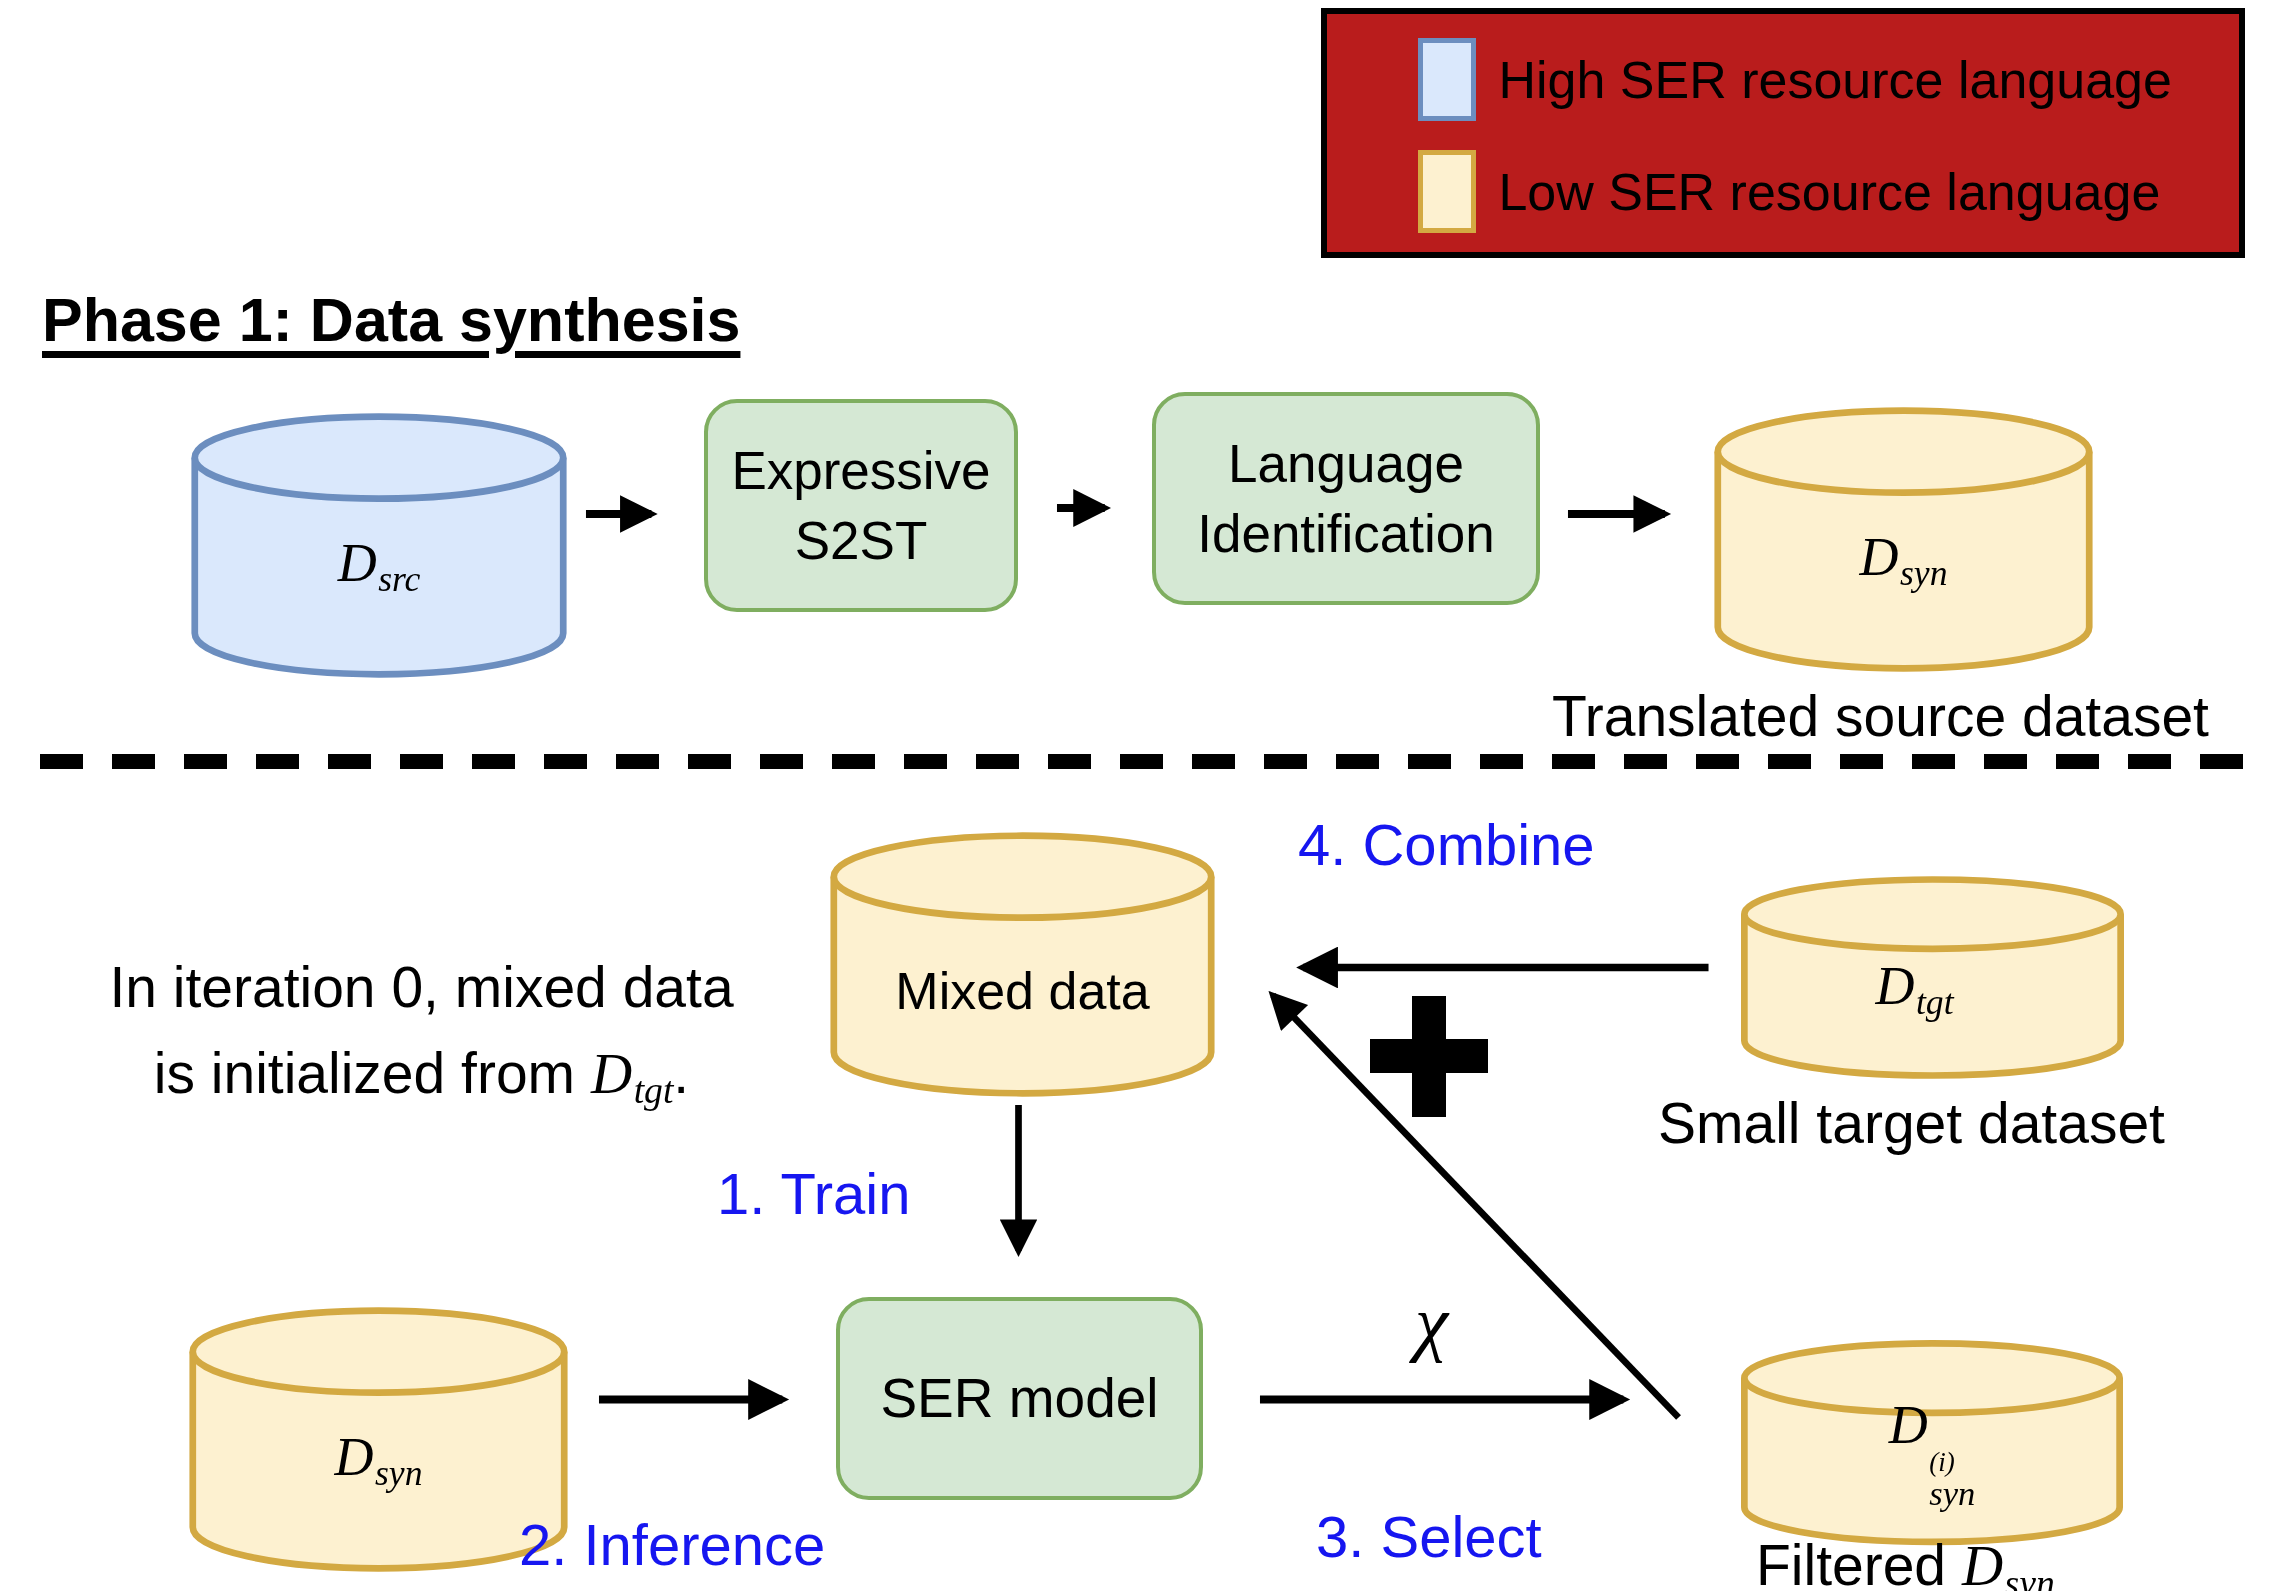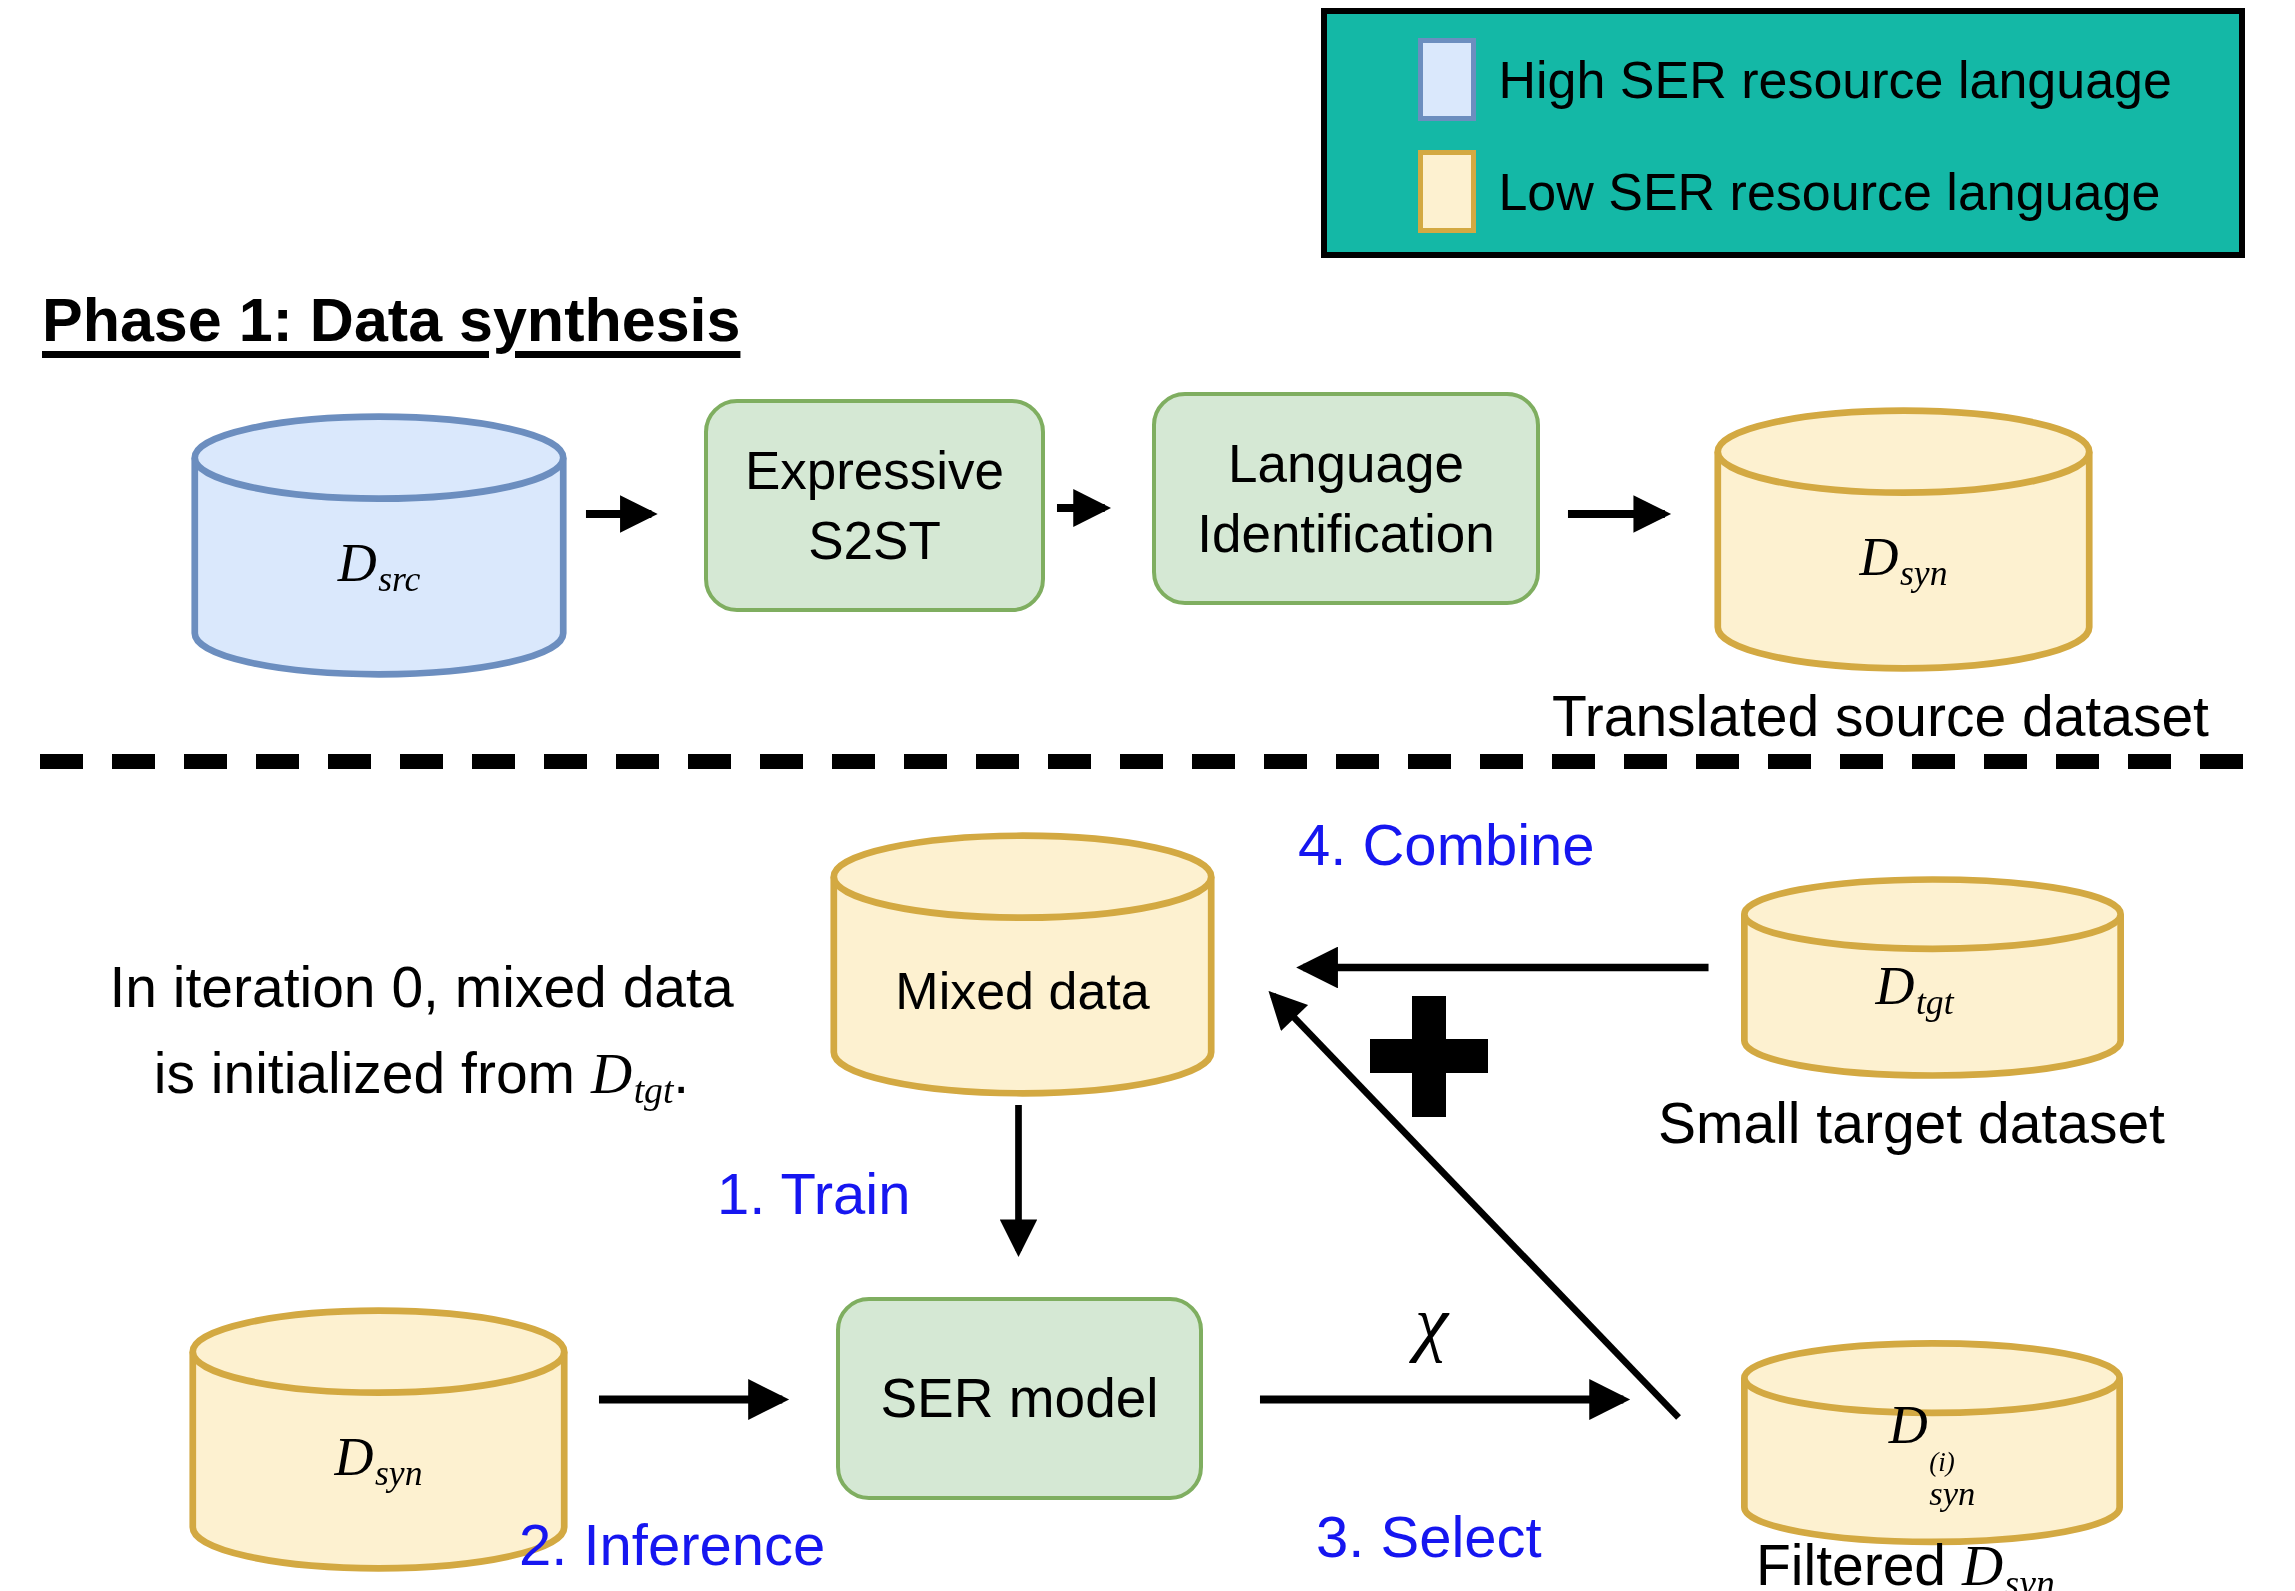--- a/index.html
+++ b/index.html
@@ -8,21 +8,21 @@
     --process-fill:#d5e8d4; --process-stroke:#7fae60;
     --step-label:#1616f0;
   }
   html,body{margin:0;padding:0;background:#fff;}
   body{width:2295px;height:1591px;font-family:"Liberation Sans","DejaVu Sans",sans-serif;color:#000;}
   #canvas{position:relative;width:2295px;height:1591px;overflow:hidden;background:#fff;}
 
   .abs{position:absolute;}
 
   
-  .legend{left:1321px;top:7.5px;width:924px;height:250px;border:6px solid #000;background:#14b8a6;box-sizing:border-box;}
+  .legend{left:1321px;top:7.5px;width:924px;height:250px;border:6px solid #000;background:#b91c1c;box-sizing:border-box;}
   .legend-row{position:absolute;left:91px;height:112px;display:flex;align-items:center;}
   .legend-row.r1{top:10.4px;}
   .legend-row.r2{top:122px;}
   .swatch{width:58px;height:83px;box-sizing:border-box;border:5.2px solid #000;}
   .swatch.high{background:var(--high-fill);border-color:var(--high-stroke);}
   .swatch.low{background:var(--low-fill);border-color:var(--low-stroke);}
   .legend-label{margin-left:22.4px;font-size:52px;white-space:nowrap;}
 
   
   .phase-title{font-size:61px;font-weight:700;white-space:nowrap;
@@ -92,21 +92,21 @@
 
   <svg class="abs" style="left:583px;top:484px;" width="113" height="60" viewBox="0 0 152 80">
     <defs>
         <marker id="m1" viewBox="0 0 12 12" refX="10" refY="6" markerWidth="5.2" markerHeight="4.6" orient="auto">
           <path d="M0 0 L12 6 L0 12 Z" fill="#000"></path>
         </marker>
       </defs>
     <line x1="4" y1="40" x2="92" y2="40" stroke="#000" stroke-width="11" marker-end="url(#m1)"></line>
   </svg>
 
-  <div class="abs pbox" style="left:704px;top:399px;width:341px;height:213px;">
+  <div class="abs pbox" style="left:704px;top:399px;width:314px;height:213px;">
     <span class="bl">Expressive</span>
     <span class="bl">S2ST</span>
   </div>
 
   <svg class="abs" style="left:1054px;top:478px;" width="97" height="60" viewBox="0 0 130 80">
     <defs>
         <marker id="m2" viewBox="0 0 12 12" refX="10" refY="6" markerWidth="5.2" markerHeight="4.6" orient="auto">
           <path d="M0 0 L12 6 L0 12 Z" fill="#000"></path>
         </marker>
       </defs>

